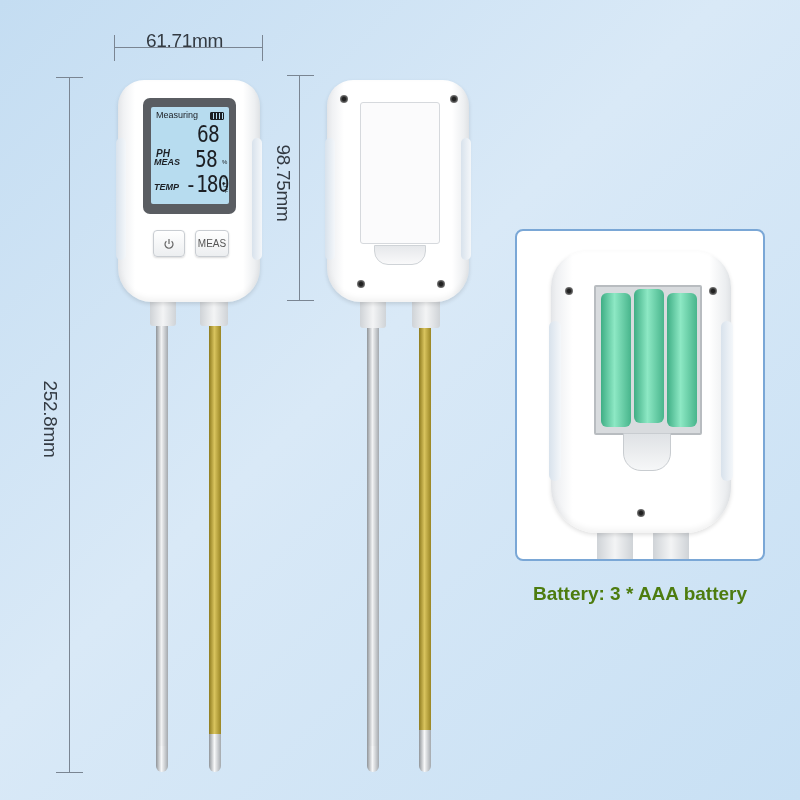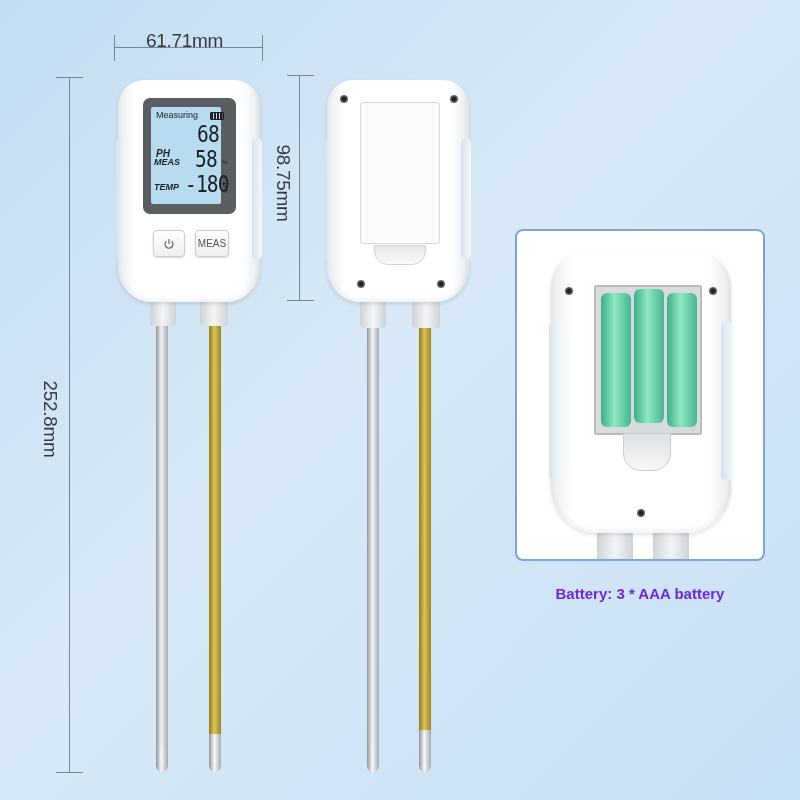--- a/index.html
+++ b/index.html
@@ -21,21 +21,21 @@
   .lcd-label{font-weight:bold;font-style:italic;font-size:10px;}
   .seg{font-family:"DejaVu Sans Mono",monospace;font-size:23px;letter-spacing:-1px;transform:scaleX(0.85);transform-origin:left center;}
   .btn{position:absolute;background:linear-gradient(#ffffff,#eceef0);border:1px solid #c9cdd2;border-radius:4px;
     box-shadow:0 1px 2px rgba(0,0,0,.15);display:flex;align-items:center;justify-content:center;color:#555;font-size:10px;}
   .neck{position:absolute;background:linear-gradient(90deg,#cfd3d7,#f3f4f5,#cfd3d7);border-radius:3px;}
   .rod-steel{position:absolute;width:12px;background:linear-gradient(90deg,#8f9499,#f2f3f4 45%,#a4a9ae);}
   .rod-gold{position:absolute;width:12px;background:linear-gradient(90deg,#8d7a1e,#d9c45e 45%,#9a8625);}
   .tip{position:absolute;width:12px;height:26px;background:linear-gradient(90deg,#8f9499,#f7f8f9 45%,#a4a9ae);border-radius:0 0 6px 6px;}
   .screw{position:absolute;width:8px;height:8px;border-radius:50%;background:radial-gradient(circle,#222 30%,#666 60%,#aaa 100%);}
   .batt{position:absolute;border-radius:6px;background:linear-gradient(90deg,#3fae85,#8de8c4 45%,#48b58c);}
-  .caption{position:absolute;text-align:center;font-weight:bold;font-size:15px;color:#6d28d9;line-height:27px;}
+  .caption{position:absolute;text-align:center;font-weight:bold;font-size:19px;color:#4d7c0f;line-height:27px;}
 </style>
 </head>
 <body>
 
 <div>
   <div class="dim-line" style="left:114px;top:47px;width:148px;height:1px;"></div>
   <div class="dim-line" style="left:114px;top:35px;width:1px;height:26px;"></div>
   <div class="dim-line" style="left:262px;top:35px;width:1px;height:26px;"></div>
   <div class="dim-text" style="left:146px;top:24px;margin-top:6px;">61.71mm</div>
 </div>
@@ -60,21 +60,21 @@
   <div class="rod-gold" style="left:209px;top:318px;height:416px;"></div>
   <div class="tip" style="left:209px;top:734px;height:38px;"></div>
   <div class="neck" style="left:150px;top:296px;width:26px;height:30px;"></div>
   <div class="neck" style="left:200px;top:296px;width:28px;height:30px;"></div>
 
   <div class="device" style="left:118px;top:80px;width:142px;height:222px;">
     <div class="grip" style="left:-2px;top:58px;height:122px;"></div>
     <div class="grip" style="right:-2px;top:58px;height:122px;"></div>
 
     <div class="lcd-bezel" style="left:25px;top:18px;width:93px;height:116px;">
-      <div class="lcd" style="left:8px;top:9px;width:70px;height:97px;">
+      <div class="lcd" style="left:8px;top:9px;width:78px;height:97px;">
         <div class="lcd-text" style="left:5px;top:3px;font-size:9px;">Measuring</div>
         <div class="abs" style="left:59px;top:5px;width:12px;height:6px;border:1px solid #1c1f24;border-radius:1px;
              background:repeating-linear-gradient(90deg,#1c1f24 0 2px,transparent 2px 3px);"></div>
 
         <div class="lcd-text lcd-label" style="left:5px;top:41px;font-size:10px;">PH</div>
         <div class="lcd-text seg" style="left:46px;top:14px;">68</div>
 
         <div class="lcd-text lcd-label" style="left:3px;top:50px;font-size:9px;">MEAS</div>
         <div class="lcd-text seg" style="left:44px;top:39px;">58</div>
         <div class="lcd-text" style="left:71px;top:52px;font-size:6px;">%</div>

